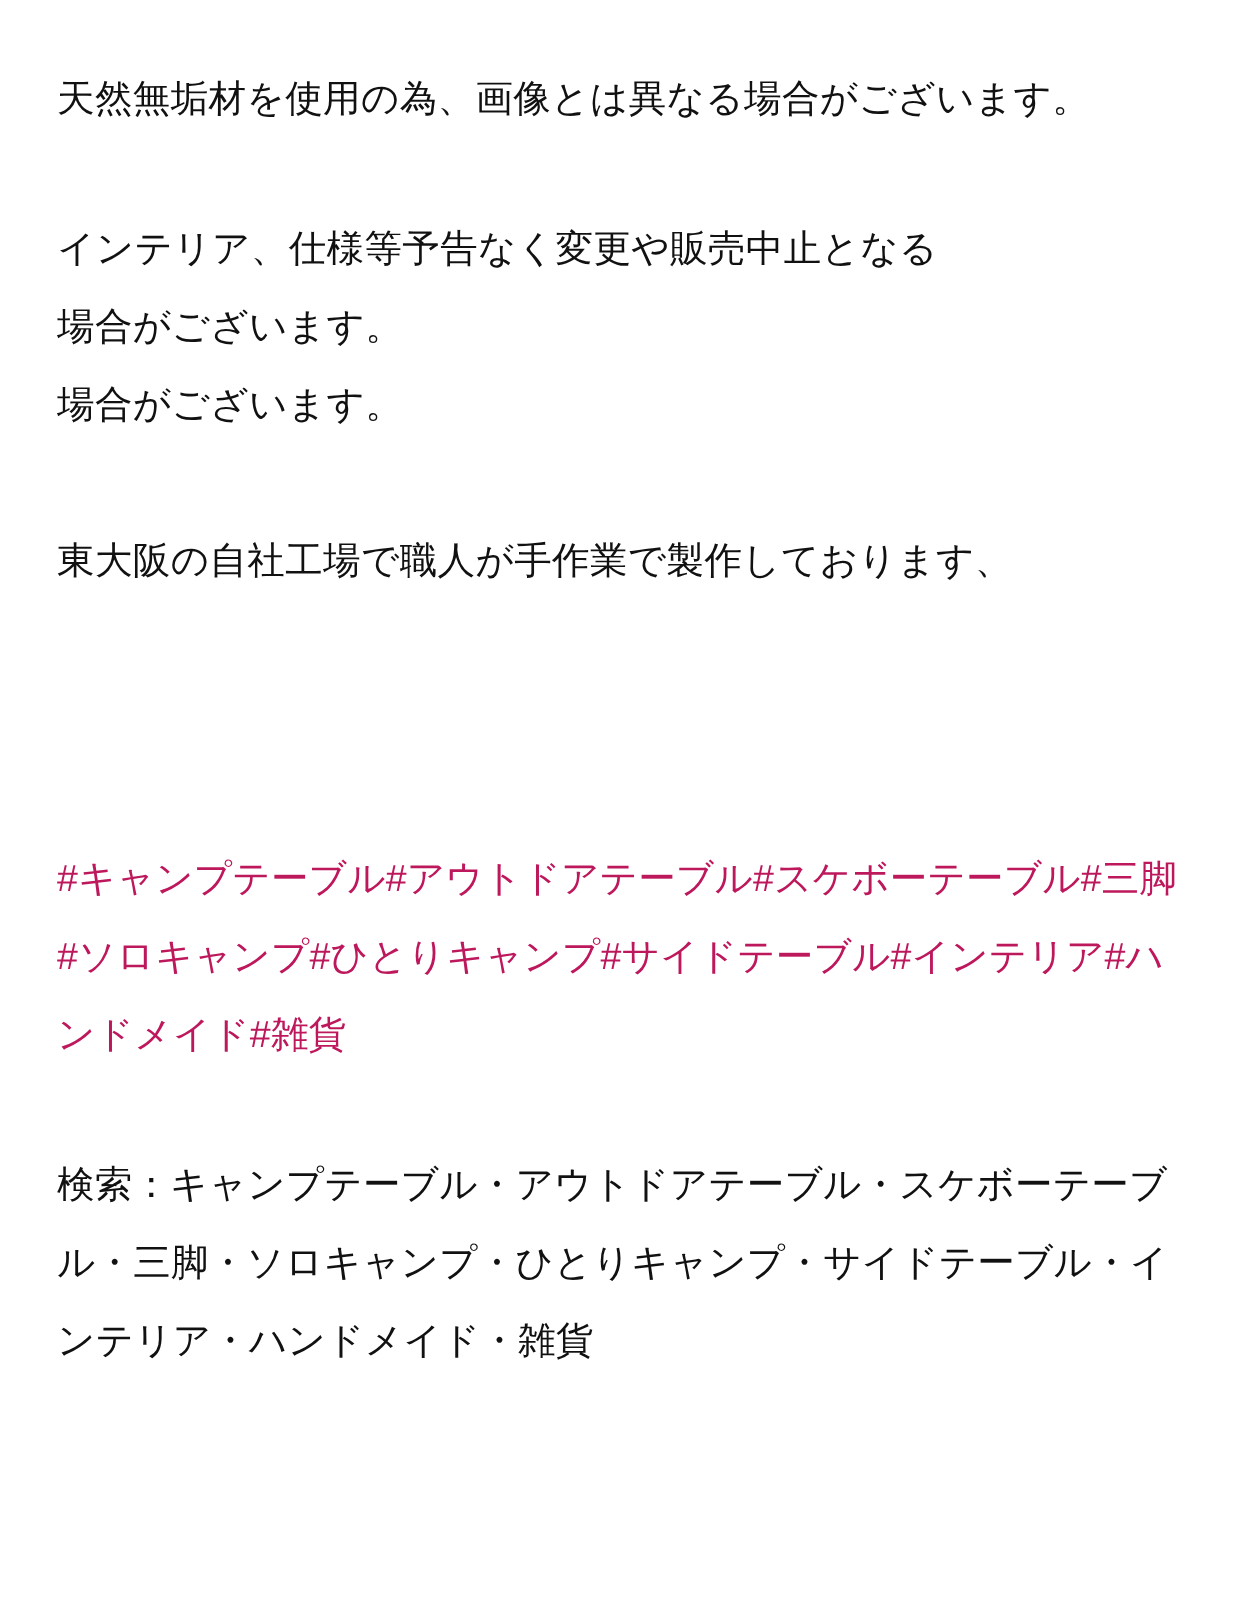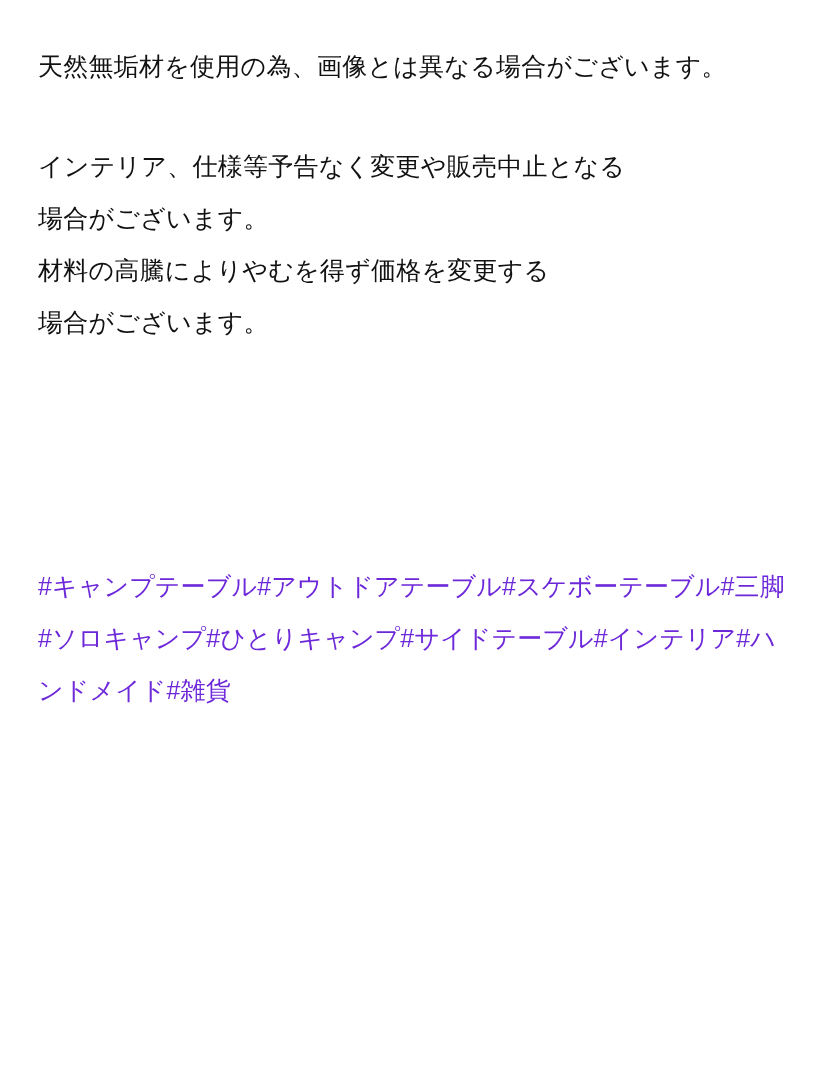--- a/index.html
+++ b/index.html
@@ -32,21 +32,21 @@
     color: #111111;
   }
   .spacer-sm { height: 48px; }
   .spacer-md { height: 52px; }
   .spacer-lg { height: 160px; }
 
   .tagblock {
     font-size: 25px;
     line-height: 52px;
     letter-spacing: 0.005em;
-    color: #6d28d9;
+    color: #be185d;
     width: 748px;
     word-break: break-all;
   }
   .searchblock {
     font-size: 25px;
     line-height: 52px;
     letter-spacing: 0.005em;
     color: #111111;
     width: 752px;
     word-break: break-all;
@@ -59,29 +59,30 @@
 
   <div class="block">
     <div class="line">天然無垢材を使用の為、画像とは異なる場合がございます。</div>
   </div>
 
   <div class="spacer-sm"></div>
 
   <div class="block">
     <div class="line">インテリア、仕様等予告なく変更や販売中止となる</div>
     <div class="line">場合がございます。</div>
-    <div class="line">材料の高騰によりやむを得ず価格を変更する</div>
     <div class="line">場合がございます。</div>
   </div>
 
   <div class="spacer-md"></div>
 
   <div class="block">
+    <div class="line">東大阪の自社工場で職人が手作業で製作しております、</div>
   </div>
 
   <div class="spacer-lg"></div>
 
   <div class="tagblock">#キャンプテーブル#アウトドアテーブル#スケボーテーブル#三脚#ソロキャンプ#ひとりキャンプ#サイドテーブル#インテリア#ハンドメイド#雑貨</div>
 
   <div class="spacer-sm"></div>
 
+  <div class="searchblock"><span>検索：</span><span>キャンプテーブル・アウトドアテーブル・スケボーテーブル・三脚・ソロキャンプ・ひとりキャンプ・サイドテーブル・インテリア・ハンドメイド・雑貨</span></div>
 
 </div>
 
 </body></html>

